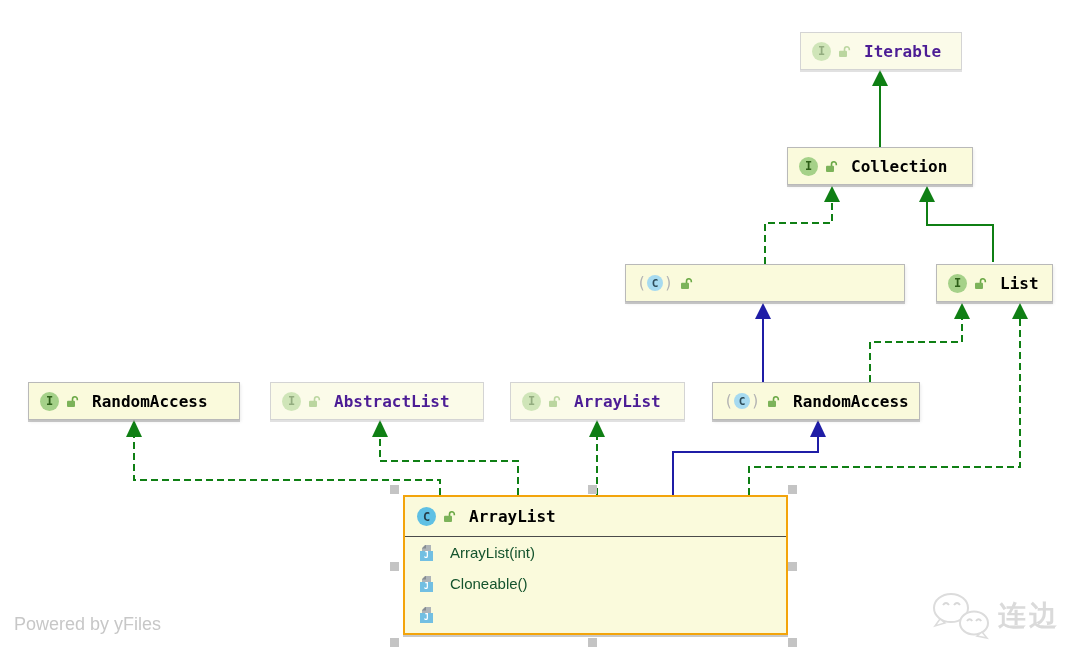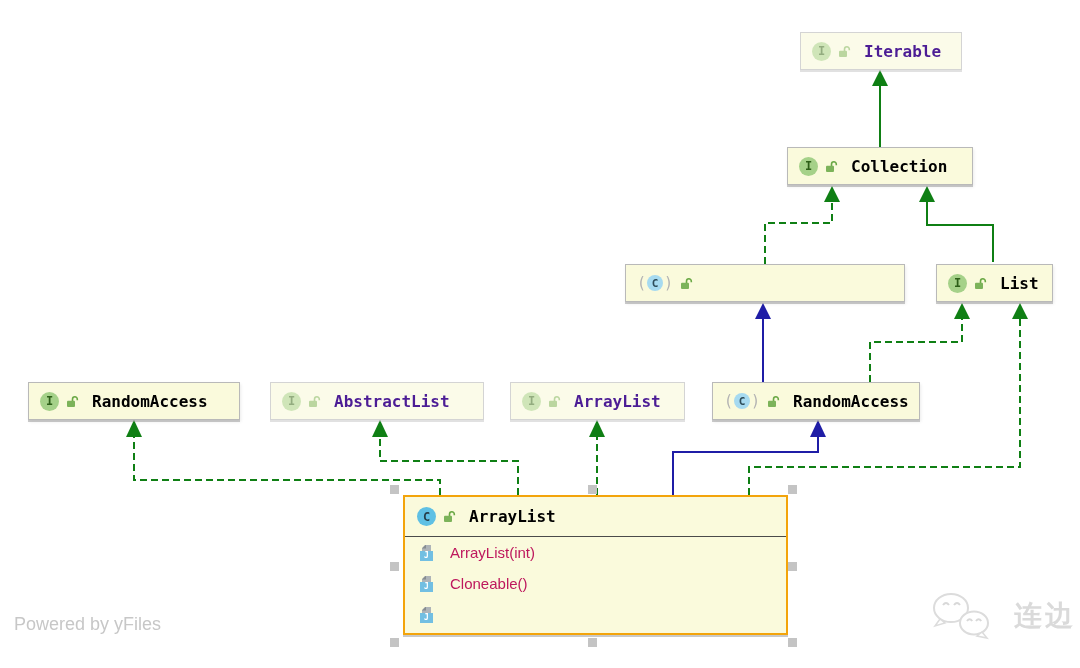--- a/index.html
+++ b/index.html
@@ -34,35 +34,35 @@
 
   .big{
     position:absolute;left:403px;top:495px;width:385px;height:140px;box-sizing:border-box;
     background:#fafadc;border:2px solid #f3a40b;
     box-shadow:0 2px 0 rgba(120,120,120,.4);
   }
   .big-header{height:39px;display:flex;align-items:center;padding:0 12px;gap:7px;
     border-bottom:1px solid #4a4a4a;}
   .big-header .label{font-size:16px;text-align:right;}
   .m-row{height:31px;display:flex;align-items:center;padding:0 12px 0 15px;gap:13px;}
-  .m-label{font-size:15px;color:#be185d;white-space:nowrap;}
+  .m-label{font-size:15px;color:#14532d;white-space:nowrap;}
   .m-ic{position:relative;width:17px;height:16px;flex:none;}
   .m-ic .back{position:absolute;left:2px;top:0;width:9px;height:11px;background:#aeb4b8;
     clip-path:polygon(38% 0,100% 0,100% 100%,0 100%,0 32%);}
   .m-ic .fold{position:absolute;left:2px;top:0;width:4px;height:4px;background:#868c90;
     clip-path:polygon(100% 0,100% 100%,0 100%);}
   .m-ic .front{position:absolute;left:0;bottom:0;width:13px;height:10px;background:#72bfe2;
     color:#fff;font-size:8px;font-weight:700;display:flex;align-items:center;justify-content:center;
     font-family:"DejaVu Sans Mono",monospace;}
 
   .handle{position:absolute;width:9px;height:9px;background:#c4c4c4;}
 
   .powered{position:absolute;left:14px;top:614px;font-size:18px;color:#c7c7c7;}
 
-  .watermark{position:absolute;left:928px;top:590px;display:flex;align-items:center;gap:20px;}
+  .watermark{position:absolute;left:928px;top:590px;display:flex;align-items:center;gap:4px;}
   .watermark .wm-text{font-size:28px;font-weight:700;color:#dadada;letter-spacing:3px;
     text-shadow:0 1px 0 #fff;font-family:"DejaVu Sans",sans-serif;}
 </style>
 </head>
 <body>
 
 <div class="canvas">
 
   <svg class="edges">
 

